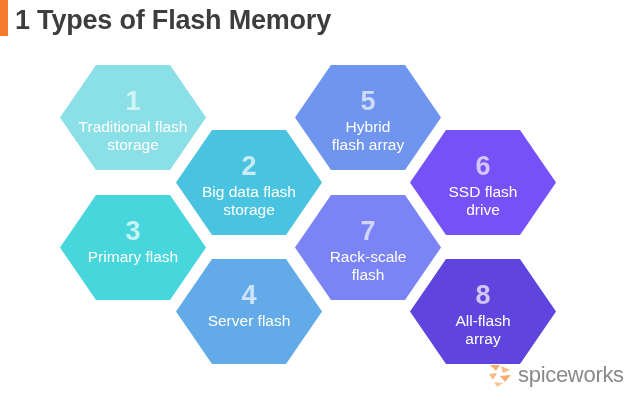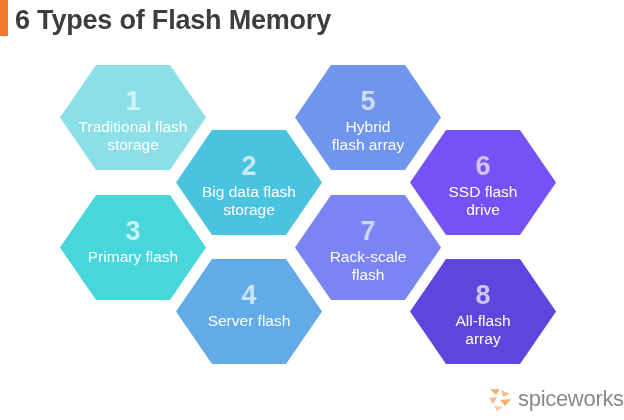--- a/index.html
+++ b/index.html
@@ -2,28 +2,28 @@
 <html><head>
 <meta charset="utf-8">
 <style>
   html, body { margin:0; padding:0; background:#ffffff; }
   body { width:624px; height:420px; position:relative; overflow:hidden; font-family:"Liberation Sans", "DejaVu Sans", sans-serif; }
   .accent-bar { position:absolute; left:0; top:0; width:8px; height:36px; }
   .title { position:absolute; left:15px; top:5px; font-size:27px; font-weight:bold; color:#3d3d3d; letter-spacing:-0.2px; white-space:nowrap; }
   svg.hexes { position:absolute; left:0; top:0; }
   .hex-num { font-size:27px; font-weight:bold; font-family:"Liberation Sans", "DejaVu Sans", sans-serif; }
   .hex-label { font-size:15.5px; font-family:"Liberation Sans", "DejaVu Sans", sans-serif; fill:#ffffff; }
-  .logo { position:absolute; left:486px; top:386px; display:flex; align-items:flex-start; }
+  .logo { position:absolute; left:486px; top:362px; display:flex; align-items:flex-start; }
   .logo-text { font-size:22px; color:#8a8a8a; margin-left:4px; letter-spacing:-0.3px; }
 </style>
 </head>
 <body>
 
 <div class="accent-bar" style="background: rgb(244, 122, 46);"></div>
-<div class="title">6 Types of Flash Memory</div>
+<div class="title">1 Types of Flash Memory</div>
 
 <svg class="hexes" width="624" height="420">
   <g id="hex-layer">
       <g>
         <polygon points="96,65 170,65 206,117.5 170,170 96,170 60,117.5" fill="#8ae0e6"></polygon>
         <text x="133" y="110" text-anchor="middle" class="hex-num" fill="#d2f4f6">1</text>
         <text x="133" y="132" text-anchor="middle" class="hex-label">Traditional flash</text>
         <text x="133" y="150" text-anchor="middle" class="hex-label">storage</text>
       </g>
       <g>

